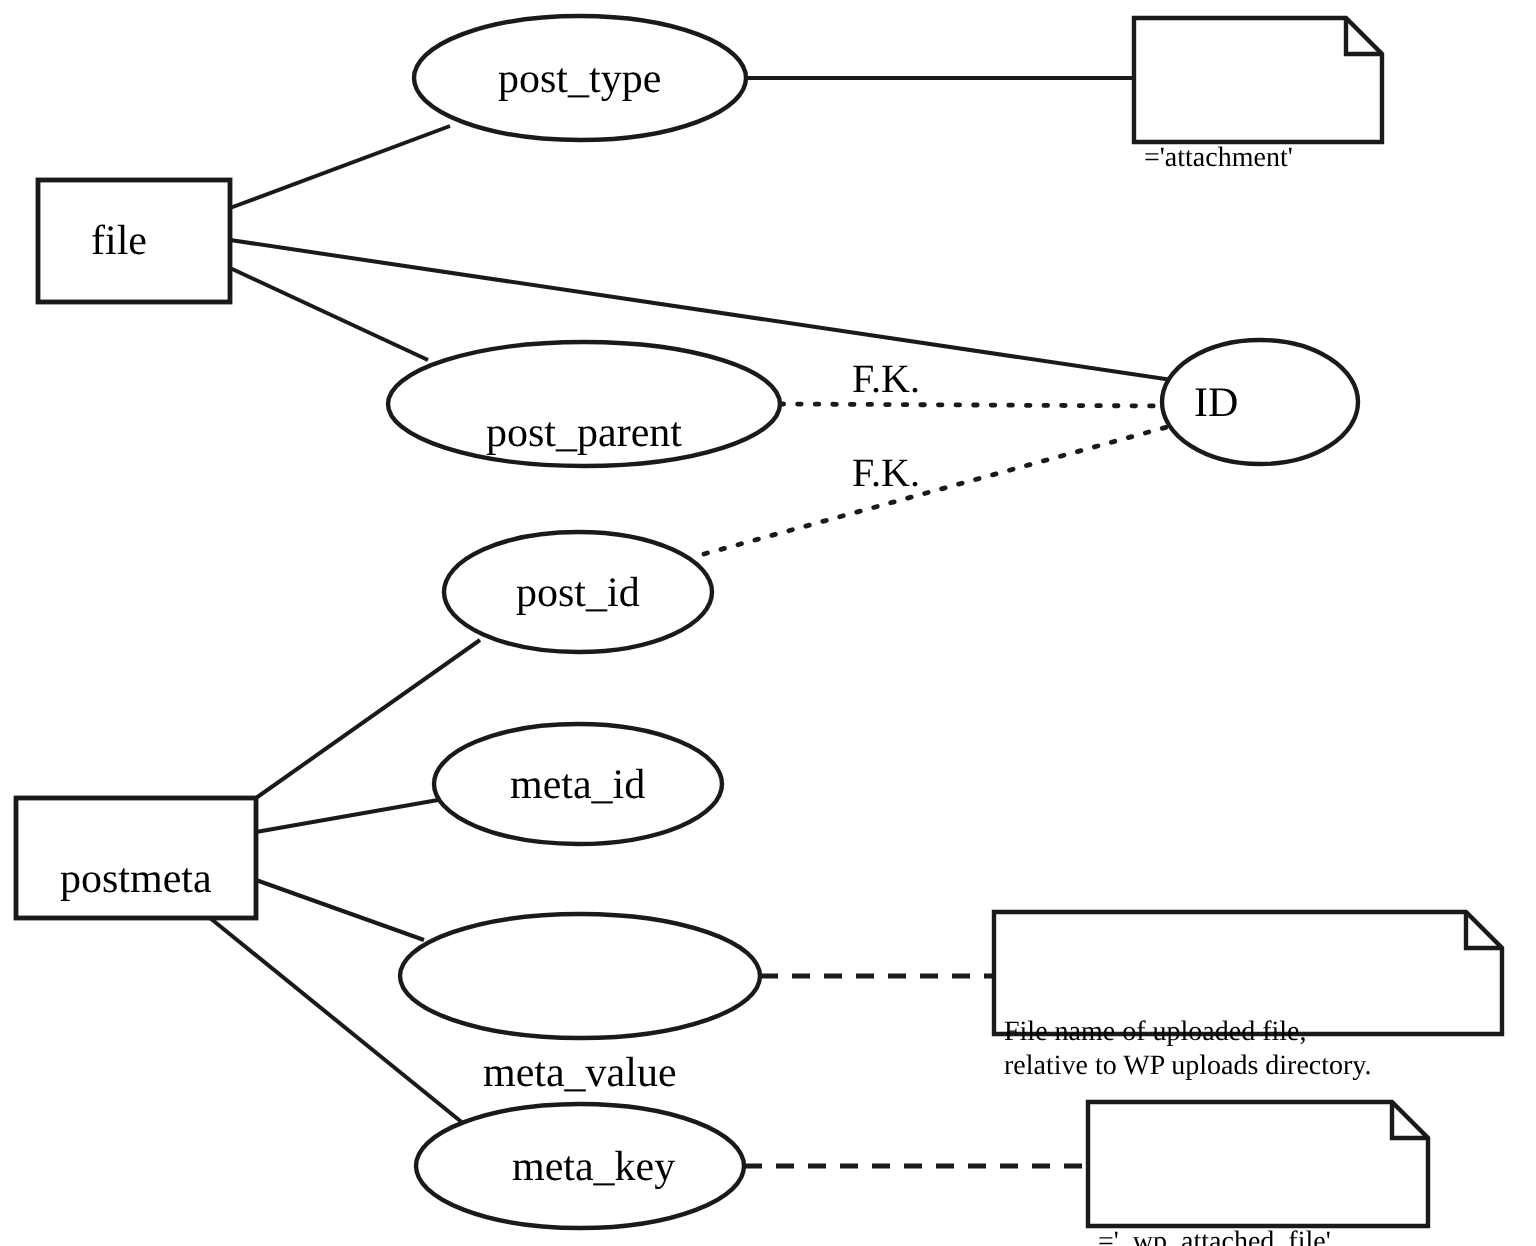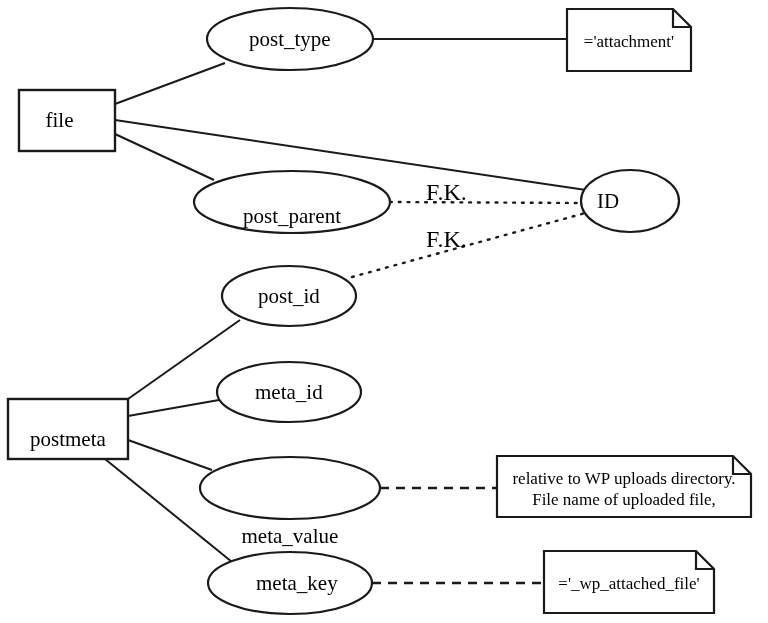--- a/index.html
+++ b/index.html
@@ -18,28 +18,27 @@
   #er-canvas {
     position: absolute;
     left: 0;
     top: 0;
     width: 768px;
     height: 623px;
   }
   .node-label {
     position: absolute;
     color: #000000;
-    text-align: center;
     white-space: nowrap;
     pointer-events: none;
   }
   .entity-label { font-size: 21px; }
   .attr-label   { font-size: 21px; }
-  .note-label   { font-size: 17px; white-space: normal; line-height: 1.28; }
-  .edge-label   { font-size: 24px; font-family: Liberation Serif, serif; }
+  .note-label   { font-size: 14px; white-space: normal; line-height: 1.28; margin-top: 40px; }
+  .edge-label   { font-size: 20px; font-family: Liberation Serif, serif; }
 </style>
 </head>
 <body>
 
 <div id="diagram-root">
   <svg id="er-canvas" viewBox="0 0 768 623" xmlns="http://www.w3.org/2000/svg">
     <g id="edges-layer">
         <line x1="115" y1="104" x2="225" y2="63" stroke="#1a1a1a" stroke-width="2" stroke-linecap="butt"></line>
         <line x1="115" y1="120" x2="586" y2="190" stroke="#1a1a1a" stroke-width="2" stroke-linecap="butt"></line>
         <line x1="115" y1="134" x2="214" y2="180" stroke="#1a1a1a" stroke-width="2" stroke-linecap="butt"></line>
@@ -78,22 +77,22 @@
       <div class="node-label attr-label" style="left: 243px; top: 204px;">post_parent</div>
       <div class="node-label attr-label" style="left: 597px; top: 188.5px;">ID</div>
       <div class="node-label attr-label" style="left: 258px; top: 283.5px;">post_id</div>
       <div class="node-label attr-label" style="left: 255px; top: 379.5px;">meta_id</div>
       <div class="node-label attr-label" style="left: 241.5px; top: 475.5px; margin-top: 48px;">meta_value</div>
       <div class="node-label attr-label" style="left: 256px; top: 570.5px;">meta_key</div>
       <div class="node-label note-label" style="width: 114px; left: 572px; top: 30.5px;">
         <div>='attachment'</div>
       </div>
       <div class="node-label note-label" style="width: 244px; left: 502px; top: 467.5px;">
+        <div>File name of uploaded file,</div>
         <div>relative to WP uploads directory.</div>
-        <div>File name of uploaded file,</div>
       </div>
       <div class="node-label note-label" style="width: 160px; left: 549px; top: 572.5px;">
         <div>='_wp_attached_file'</div>
       </div>
       <div class="node-label edge-label" style="left: 426px; top: 178.5px;">F.K.</div>
       <div class="node-label edge-label" style="left: 426px; top: 225.5px;">F.K.</div>
     </div>
 </div>
 
 </body></html>

